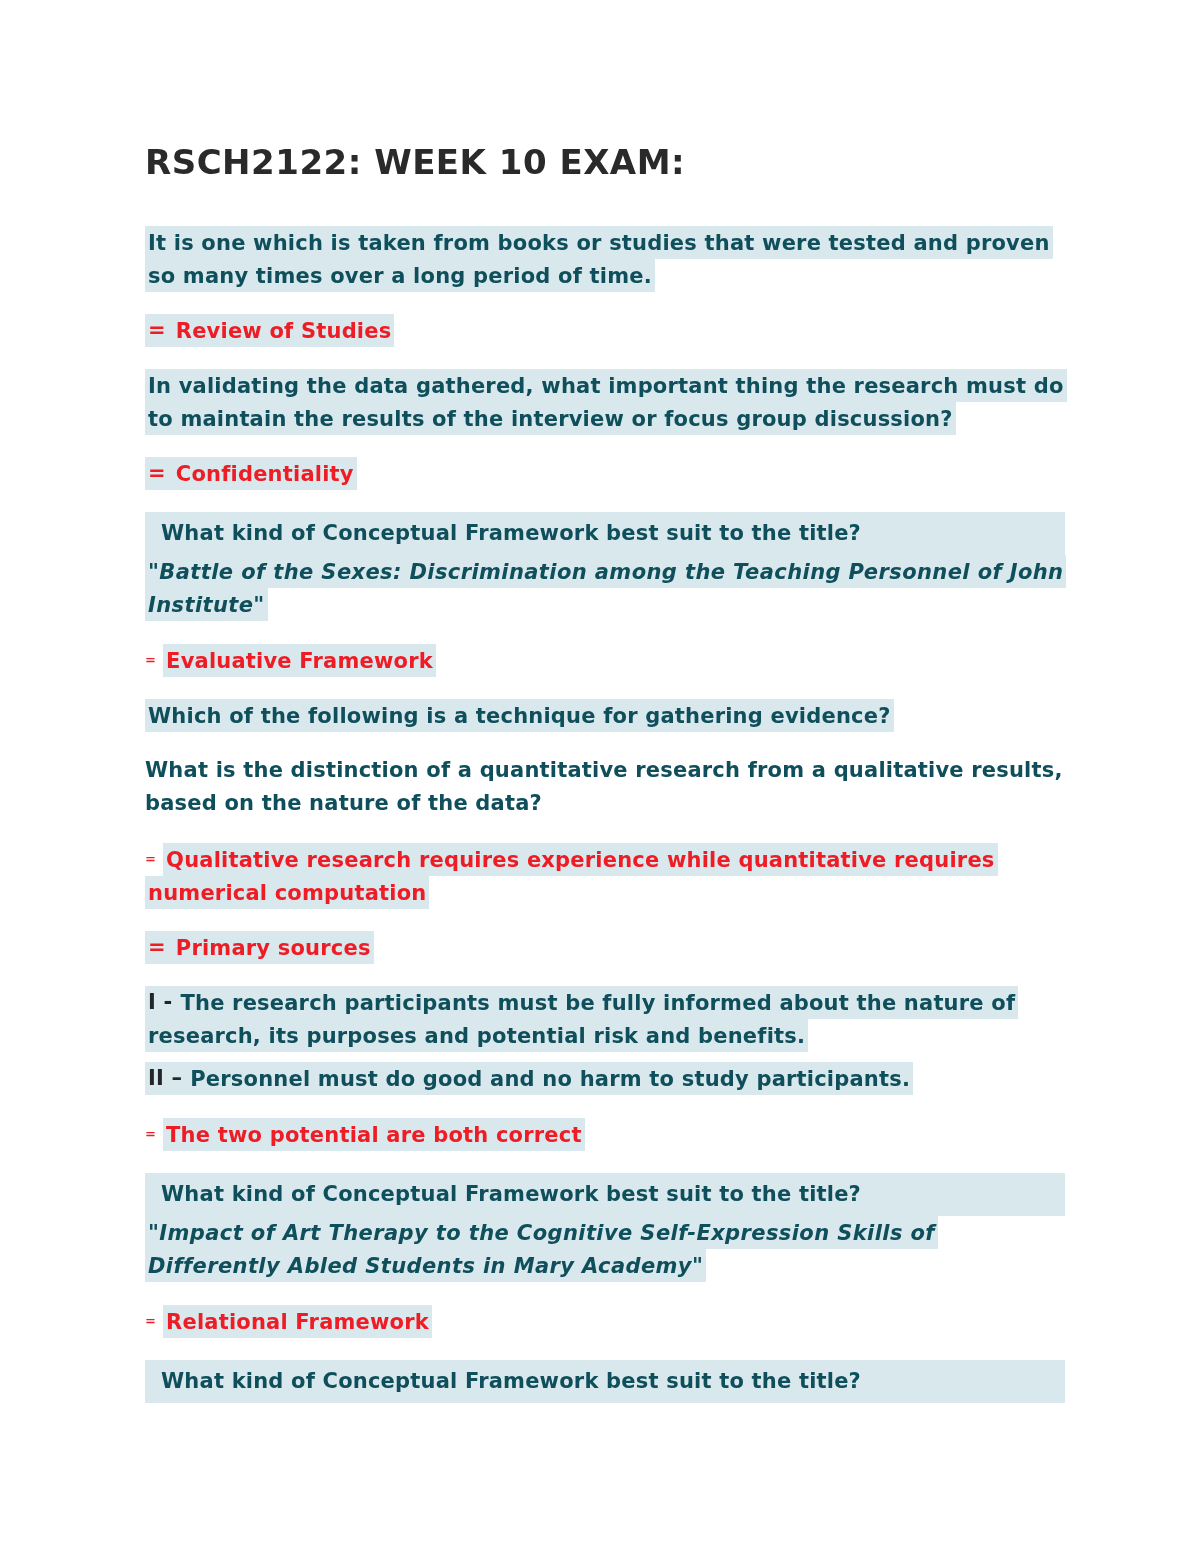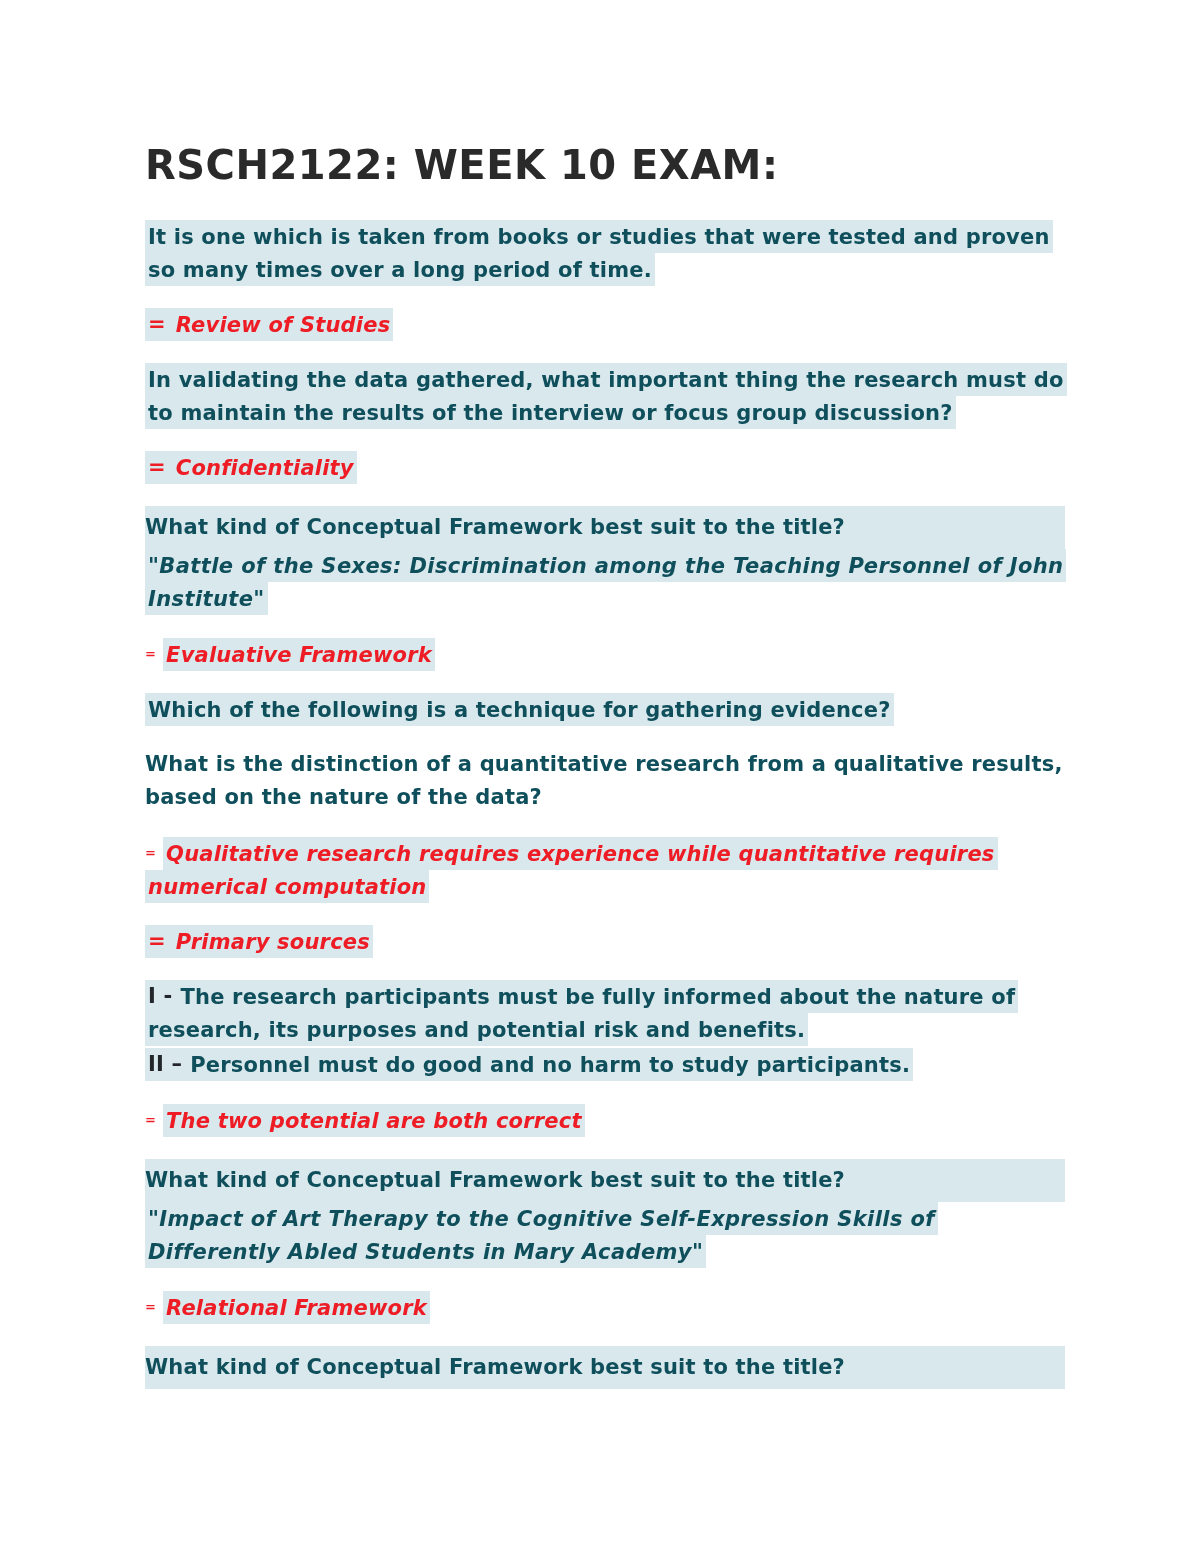--- a/index.html
+++ b/index.html
@@ -14,48 +14,48 @@
   body{margin:0;background:#e9e9e9;}
   .page{
     width:1200px;
     min-height:1553px;
     margin:0 auto;
     background:var(--page_bg);
     padding:142px 135px 60px 145px;
     font-family:"DejaVu Sans","Liberation Sans",sans-serif;
   }
   h1{
-    margin:0 0 32px 0;
-    font-size:40px;
+    margin:0 0 44px 0;
+    font-size:34px;
     font-weight:700;
     color:var(--title);
     letter-spacing:.5px;
     font-family:"DejaVu Sans","Liberation Sans",sans-serif;
   }
   p{
     margin:0 0 22px 0;
     font-size:21px;
     font-weight:700;
     line-height:33px;
     letter-spacing:.2px;
   }
   .q{color:var(--question);}
-  .a{color:var(--answer);font-style:italic;}
+  .a{color:var(--answer);}
   .hl{
     background:var(--highlight);
     padding:4.5px 3px;
     -webkit-box-decoration-break:clone;
     box-decoration-break:clone;
   }
   .blockhl{
     background:var(--highlight);
-    padding:5px 0;
+    padding:5px 16px;
   }
   .mb0{margin-bottom:0;}
-  .mb8{margin-bottom:2px;}
+  .mb8{margin-bottom:10px;}
   .quote em{
     font-style:italic;
     font-weight:700;
     letter-spacing:.4px;
   }
   .mark{margin-right:10px;}
   .mark.sm{
     font-size:13px;
     margin-right:7px;
     vertical-align:3px;

